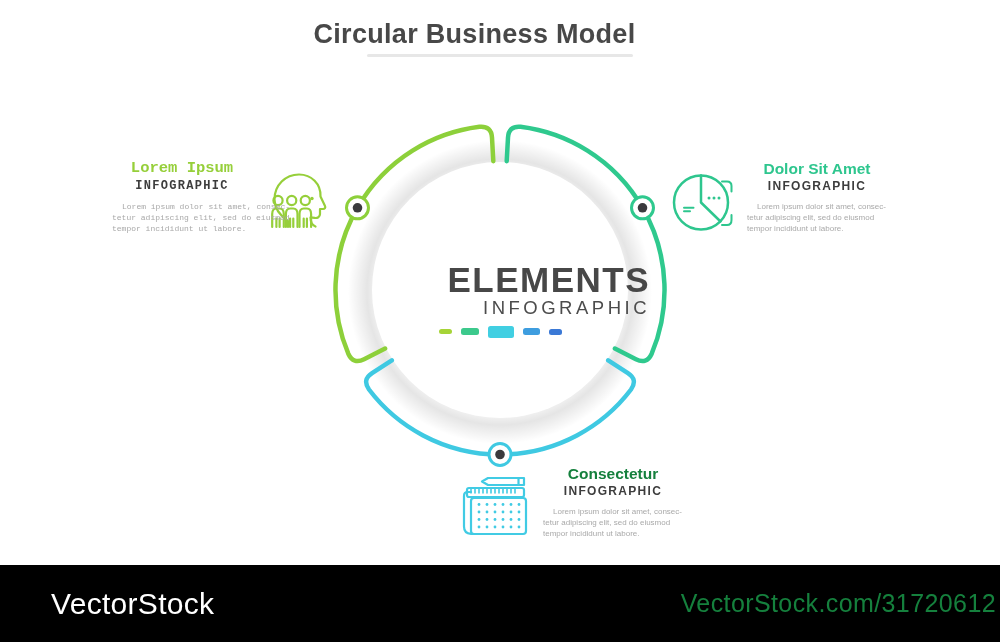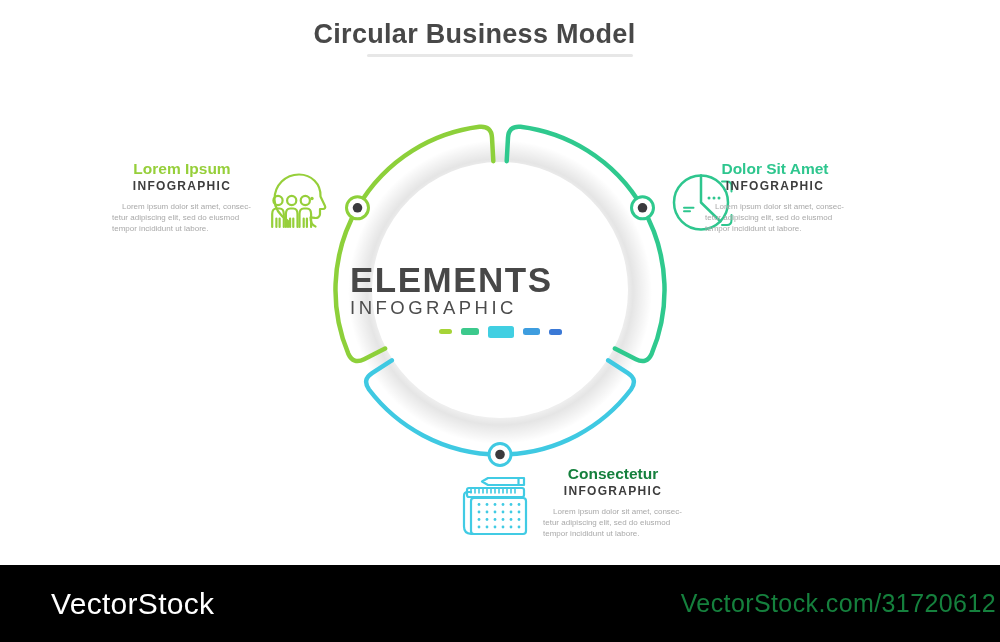--- a/index.html
+++ b/index.html
@@ -7,34 +7,34 @@
         font-family:"Liberation Sans",sans-serif;}
   
   .main-title{position:absolute;top:19px;left:0;width:949px;text-align:center;
     font-size:27px;font-weight:700;color:#484848;letter-spacing:.3px;}
   .title-underline{position:absolute;top:54px;left:367px;width:266px;height:3px;
     background:#e7e7e7;border-radius:2px;}
   
   .ring-svg{position:absolute;left:0;top:0;}
   .icon-svg{position:absolute;}
   
-  .center-label{position:absolute;left:350px;top:262px;width:300px;text-align:left;}
+  .center-label{position:absolute;left:350px;top:262px;width:300px;text-align:right;}
   .center-title{font-size:35px;font-weight:700;color:#474747;letter-spacing:1.5px;line-height:1;}
   .center-sub{font-size:18.5px;font-weight:500;color:#4c4c4c;letter-spacing:3.5px;margin-top:2px;line-height:1;}
   .dash-row{display:flex;justify-content:center;align-items:center;gap:9px;margin-top:8px;}
   .dash{border-radius:2.5px;}
   .dash-0{width:13px;height:5px;}
   .dash-1{width:18px;height:7px;}
   .dash-2{width:26px;height:12px;}
   .dash-3{width:17px;height:7px;}
   .dash-4{width:13px;height:6px;}
   
   .section{position:absolute;width:140px;text-align:center;}
-  .section-left{left:112px;top:160px;}
-  .section-right{left:705px;top:160px;}
+  .section-left{left:112px;top:160px;font-family:Liberation Mono, monospace;}
+  .section-right{left:747px;top:160px;}
   .section-bottom{left:543px;top:465px;}
   .sec-title{font-size:15.5px;font-weight:600;line-height:1.1;margin:0;}
   .section-left  .sec-title{color:#96cf3a;}
   .section-right .sec-title{color:#2ec68e;}
   .section-bottom .sec-title{color:#15803d;}
   .sec-sub{font-size:12px;font-weight:700;color:#3d3d3d;letter-spacing:1.3px;margin-top:2px;line-height:1.2;}
   .sec-body{margin-top:8px;text-align:left;font-size:8px;line-height:11px;color:#a9a9a9;letter-spacing:0;}
   .sec-body .line{white-space:nowrap;}
   .sec-body .line.first{padding-left:10px;}
   

